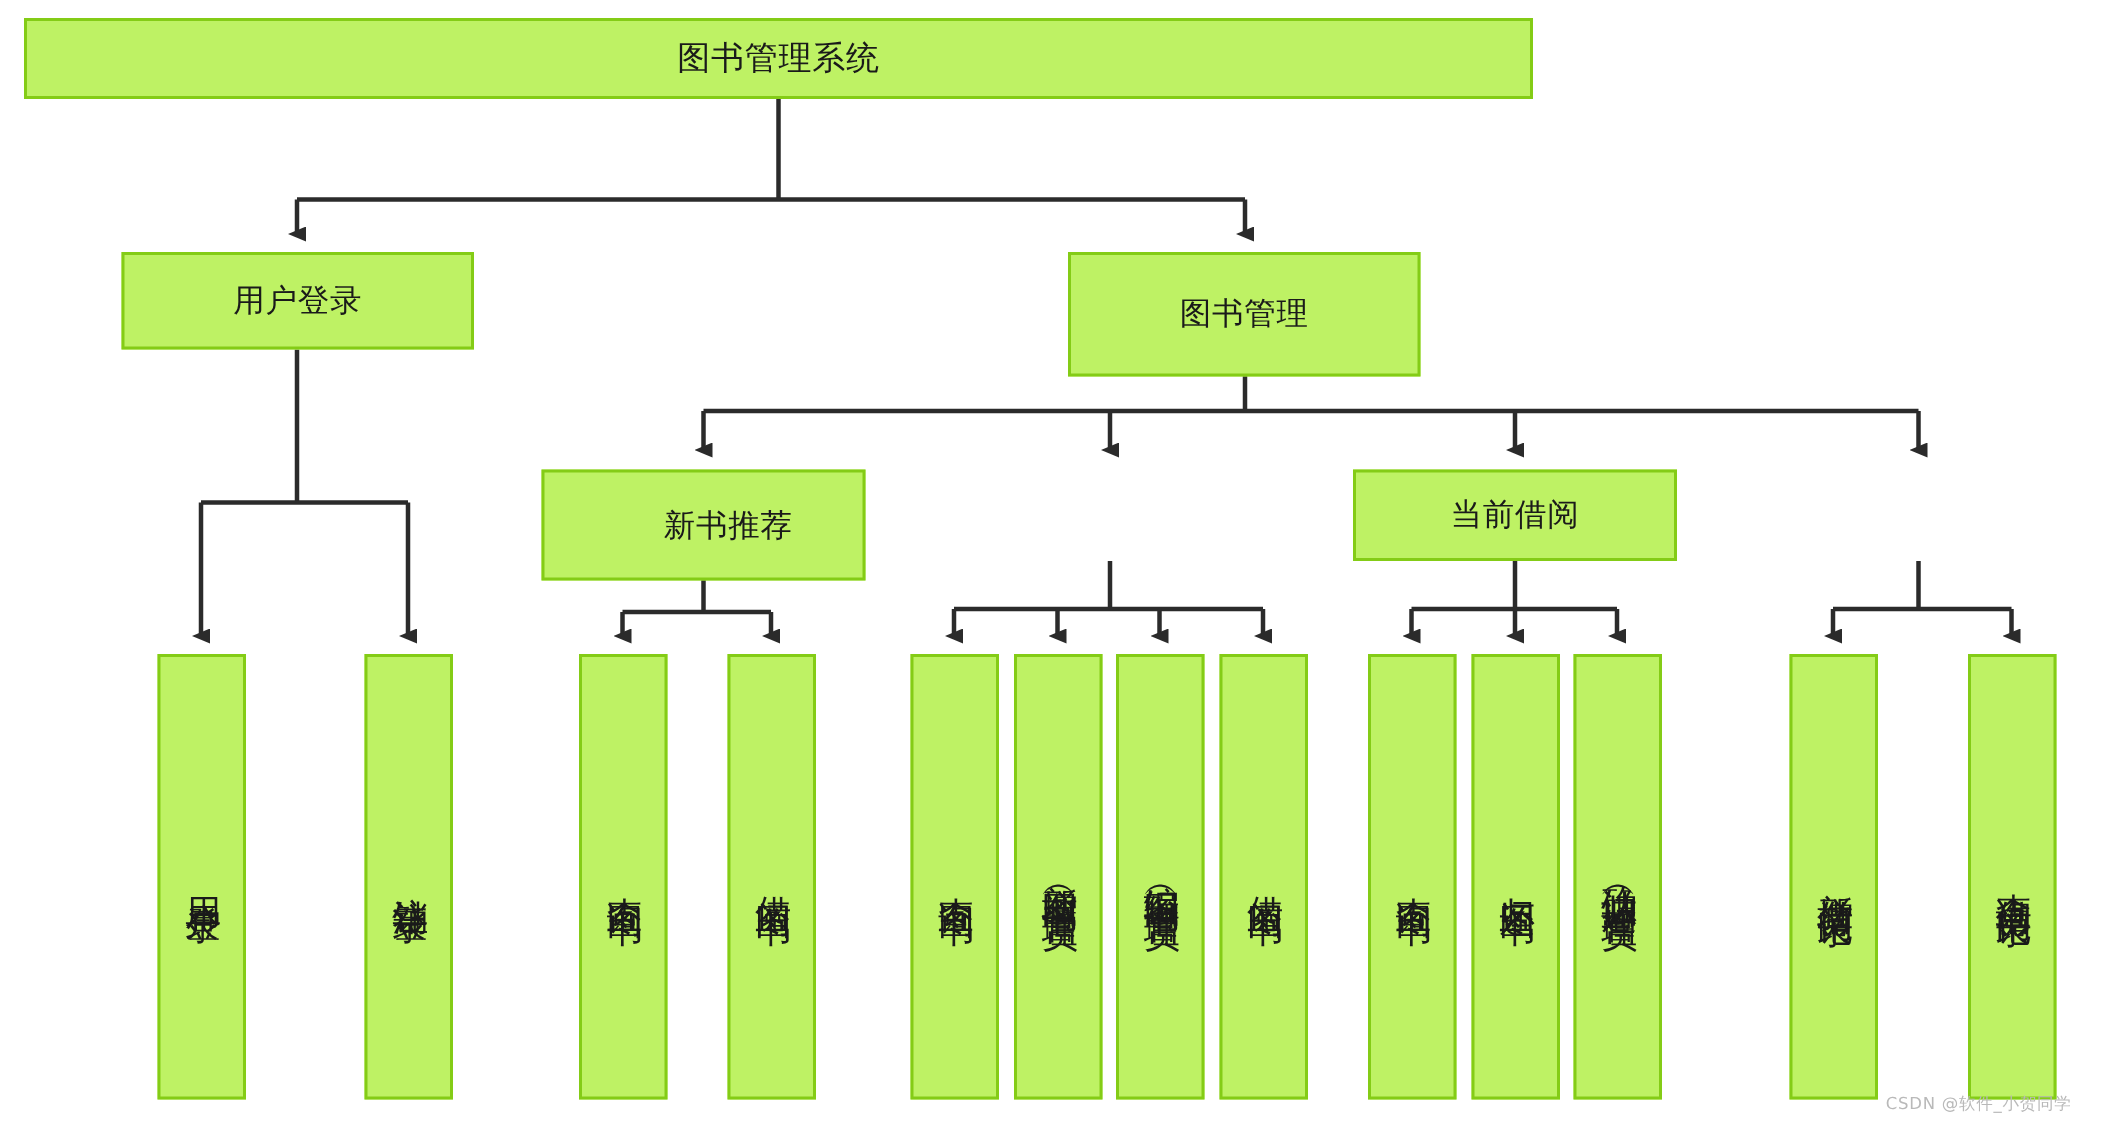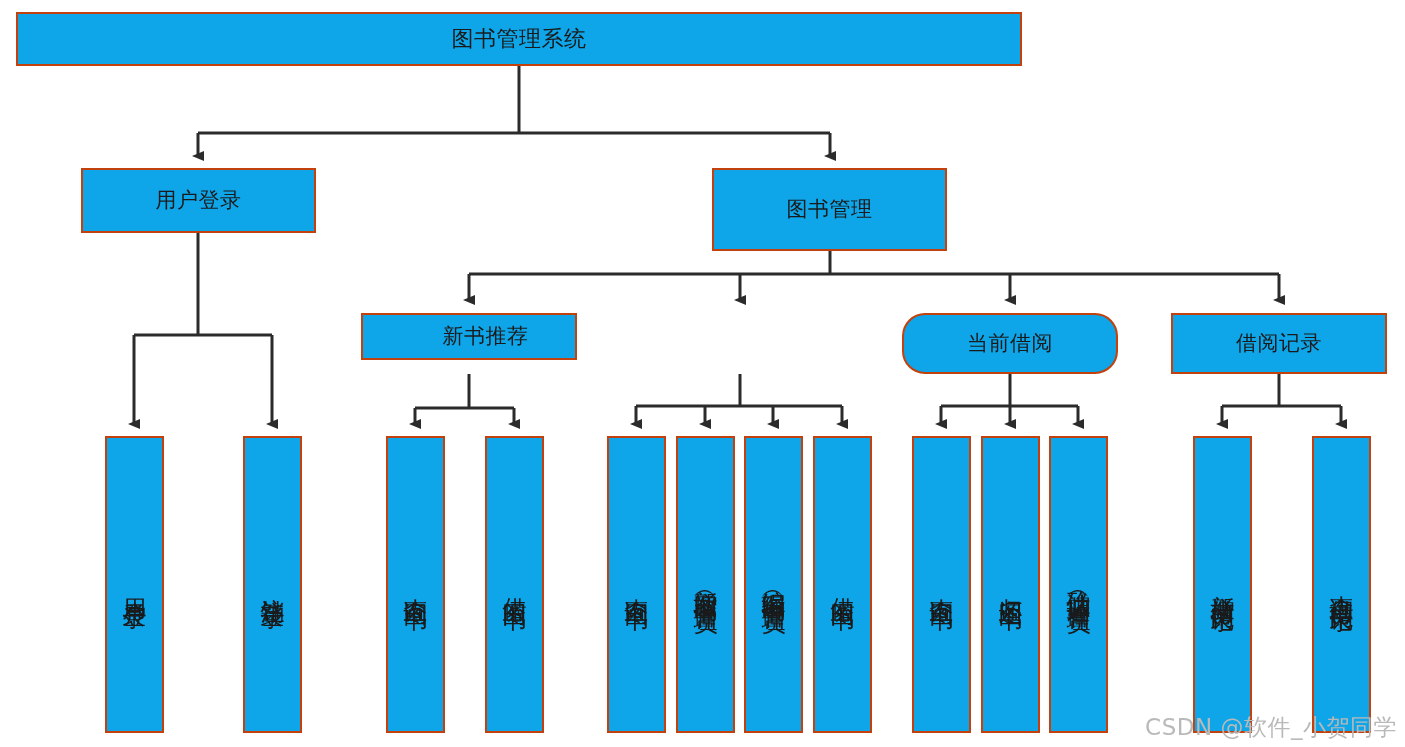--- a/index.html
+++ b/index.html
@@ -21,22 +21,22 @@
     position: absolute;
     left: 0;
     top: 0;
     width: 1405px;
     height: 747px;
     pointer-events: none;
   }
   .node {
     position: absolute;
     box-sizing: border-box;
-    border: 2px solid #c2410c;
-    background: #0ea5e9;
+    border: 2px solid #84cc16;
+    background: #bef264;
     display: flex;
     align-items: center;
     justify-content: center;
     color: #1a1a1a;
     font-family: Liberation Serif, serif;
   }
   .node .lbl {
     line-height: 1.05;
     text-align: center;
     white-space: nowrap;
@@ -58,23 +58,23 @@
   .node.vert .lbl {
     writing-mode: vertical-rl;
     text-orientation: upright;
     font-size: 24px;
     line-height: 1.0;
     letter-spacing: 3px;
     white-space: nowrap;
   }
   #watermark {
     position: absolute;
-    right: 8px;
+    right: 24px;
     bottom: 4px;
-    font-size: 23px;
+    font-size: 11px;
     color: #b9b9b9;
     letter-spacing: 0.5px;
     white-space: nowrap;
     pointer-events: none;
   }
 </style>
 </head>
 <body>
 
 <div id="canvas">
@@ -133,28 +133,25 @@
     <span class="lbl">图书管理系统</span>
   </div>
 
   <div class="node horiz" style="left:81px; top:168px; width:235px; height:65px;">
     <span class="lbl">用户登录</span>
   </div>
   <div class="node horiz" style="left:712px; top:168px; width:235px; height:83px;">
     <span class="lbl">图书管理</span>
   </div>
 
-  <div class="node horiz" style="left:361px; top:313px; width:216px; height:47px;padding-left:33px;">
+  <div class="node horiz" style="left:361px; top:313px; width:216px; height:74px;padding-left:33px;">
     <span class="lbl">新书推荐</span>
   </div>
-  <div class="node horiz" style="left:902px; top:313px; width:216px; height:61px;border-radius:23px;">
+  <div class="node horiz" style="left:902px; top:313px; width:216px; height:61px;">
     <span class="lbl">当前借阅</span>
-  </div>
-  <div class="node horiz" style="left:1171px; top:313px; width:216px; height:61px;">
-    <span class="lbl">借阅记录</span>
   </div>
 
   <div class="node vert" style="left:105px; top:436px; width:59px; height:297px;">
     <span class="lbl">用户登录</span>
   </div>
   <div class="node vert" style="left:243px; top:436px; width:59px; height:297px;">
     <span class="lbl">注销登录</span>
   </div>
 
   <div class="node vert" style="left:386px; top:436px; width:59px; height:297px;">

